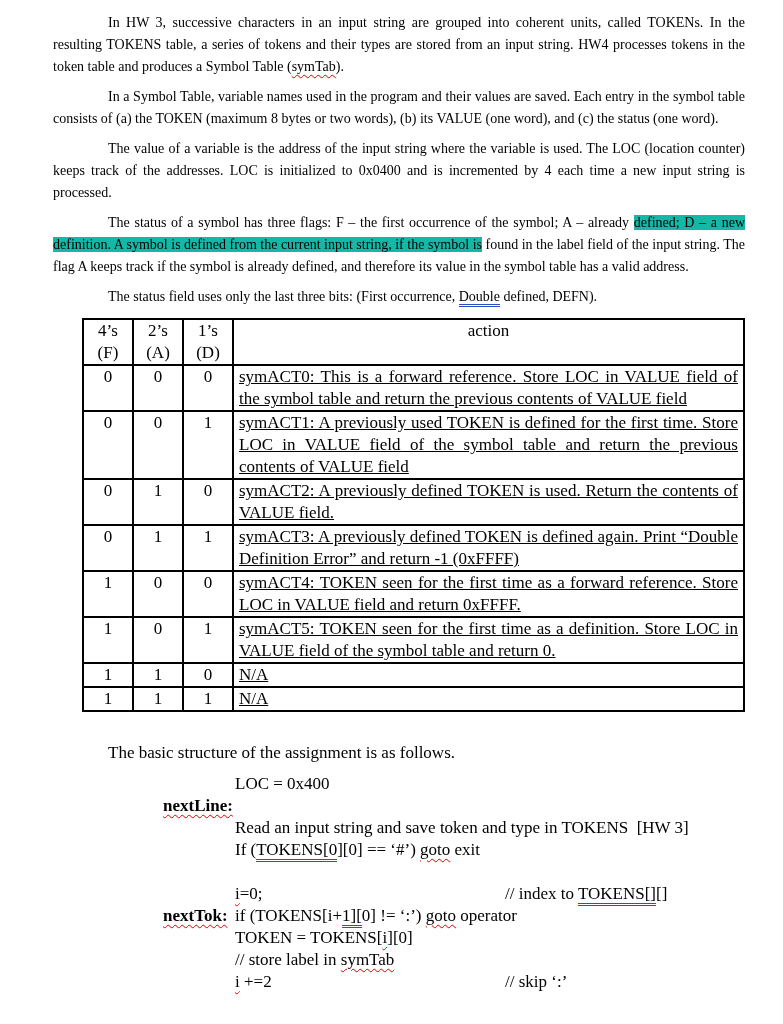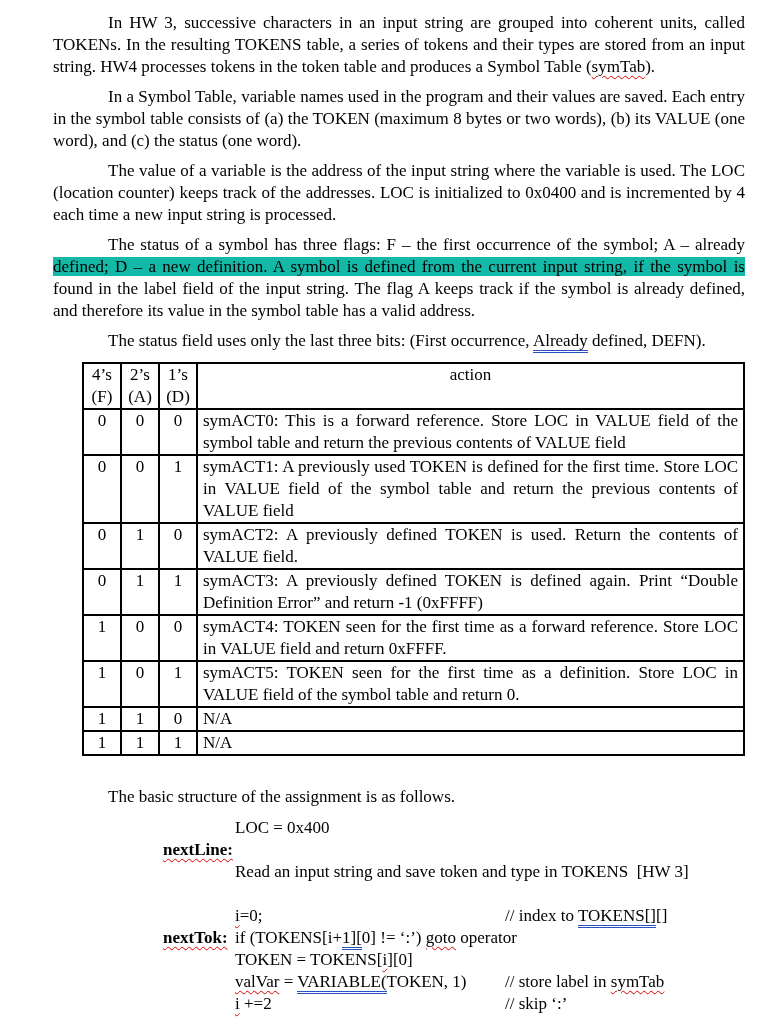--- a/index.html
+++ b/index.html
@@ -11,21 +11,21 @@
     background: #ffffff;
     font-family: "Liberation Serif", serif;
     color: #000000;
     overflow: hidden;
     padding-top: 10px;
   }
   
   .body-par {
     margin: 8px 0 0 53px;
     width: 692px;
-    font-size: 17px;
+    font-size: 14px;
     line-height: 22px;
     text-align: justify;
     text-indent: 55px;
   }
   .body-par:first-child { margin-top: 2px; }
   
   .hl { background: #14b8a6; }
   .spell {
     text-decoration: underline;
     text-decoration-style: wavy;
@@ -41,22 +41,22 @@
     border-collapse: collapse;
     font-size: 17px;
     line-height: 22px;
   }
   table.flags th, table.flags td {
     border: 2px solid #000;
     padding: 0 5px;
     vertical-align: top;
   }
   table.flags th { font-weight: normal; text-align: center; }
-  th.bit-h, td.bit { width: 38px; text-align: center; }
-  td.action { text-align: justify; }
+  th.bit-h, td.bit { width: 50px; text-align: center; }
+  td.action { text-align: justify; text-decoration: underline; }
   
   .code-intro {
     margin: 30px 0 0 53px;
     width: 692px;
     font-size: 17px;
     line-height: 22px;
     text-indent: 55px;
   }
   .code-block { margin-top: 9px; font-size: 17px; line-height: 22px; }
   .code-line { display: flex; margin-left: 163px; white-space: pre; align-items: flex-end; }
@@ -67,21 +67,21 @@
 </style>
 </head>
 <body>
 
 <div class="page">
   <div>
       <p class="body-par">In HW 3, successive characters in an input string are grouped into coherent units, called TOKENs. In the resulting TOKENS table, a series of tokens and their types are stored from an input string. HW4 processes tokens in the token table and produces a Symbol Table (<span class="spell">symTab</span>).</p>
       <p class="body-par">In a Symbol Table, variable names used in the program and their values are saved. Each entry in the symbol table consists of (a) the TOKEN (maximum 8 bytes or two words), (b) its VALUE (one word), and (c) the status (one word).</p>
       <p class="body-par">The value of a variable is the address of the input string where the variable is used. The LOC (location counter) keeps track of the addresses. LOC is initialized to 0x0400 and is incremented by 4 each time a new input string is processed.</p>
       <p class="body-par">The status of a symbol has three flags: F – the first occurrence of the symbol; A – already <span class="hl">defined; D – a new definition. A symbol is defined from the current input string, if the symbol is</span> found in the label field of the input string. The flag A keeps track if the symbol is already defined, and therefore its value in the symbol table has a valid address.</p>
-      <p class="body-par">The status field uses only the last three bits: (First occurrence, <span class="gram">Already</span> defined, DEFN).</p>
+      <p class="body-par">The status field uses only the last three bits: (First occurrence, <span class="gram">Double</span> defined, DEFN).</p>
     </div>
 
   <table class="flags">
     <thead>
         <tr>
           <th class="bit-h">
             <div>4’s</div>
             <div>(F)</div>
           </th>
           <th class="bit-h">
@@ -148,21 +148,21 @@
         </tr>
       </tbody>
   </table>
 
   <p class="code-intro">The basic structure of the assignment is as follows.</p>
 
   <div class="code-block">
       <div class="code-line"><span class="lbl"></span><span class="code">LOC = 0x400</span><span class="cmt"></span></div>
       <div class="code-line"><span class="lbl"><span class="spell">nextLine:</span></span><span class="code"></span><span class="cmt"></span></div>
       <div class="code-line"><span class="lbl"></span><span class="code">Read an input string and save token and type in TOKENS  [HW 3]</span><span class="cmt"></span></div>
-      <div class="code-line"><span class="lbl"></span><span class="cmt"></span></div>
+      <div class="code-line"><span class="lbl"></span><span class="code">If (<span class="gram">TOKENS[0</span>][0] == ‘#’) <span class="spell">goto</span> exit</span><span class="cmt"></span></div>
       <div class="blank-line"></div>
       <div class="code-line"><span class="lbl"></span><span class="code"><span class="spell">i</span>=0;</span><span class="cmt">// index to <span class="gram">TOKENS[]</span>[]</span></div>
       <div class="code-line"><span class="lbl"><span class="spell">nextTok:</span></span><span class="code">if (TOKENS[i+<span class="gram">1][</span>0] != ‘:’) <span class="spell">goto</span> operator</span><span class="cmt"></span></div>
       <div class="code-line"><span class="lbl"></span><span class="code">TOKEN = TOKENS[<span class="spell">i</span>][0]</span><span class="cmt"></span></div>
-      <div class="code-line"><span class="lbl"></span><span class="code"><span class="spell">valVar</span> = <span class="gram">VARIABLE(</span>TOKEN, 1)</span><span class="cmt">// store label in <span class="spell">symTab</span></span></div>
+      <div class="code-line"><span class="lbl"></span><span class="cmt">// store label in <span class="spell">symTab</span></span></div>
       <div class="code-line"><span class="lbl"></span><span class="code"><span class="spell">i</span> +=2</span><span class="cmt">// skip ‘:’</span></div>
     </div>
 </div>
 
 </body></html>

